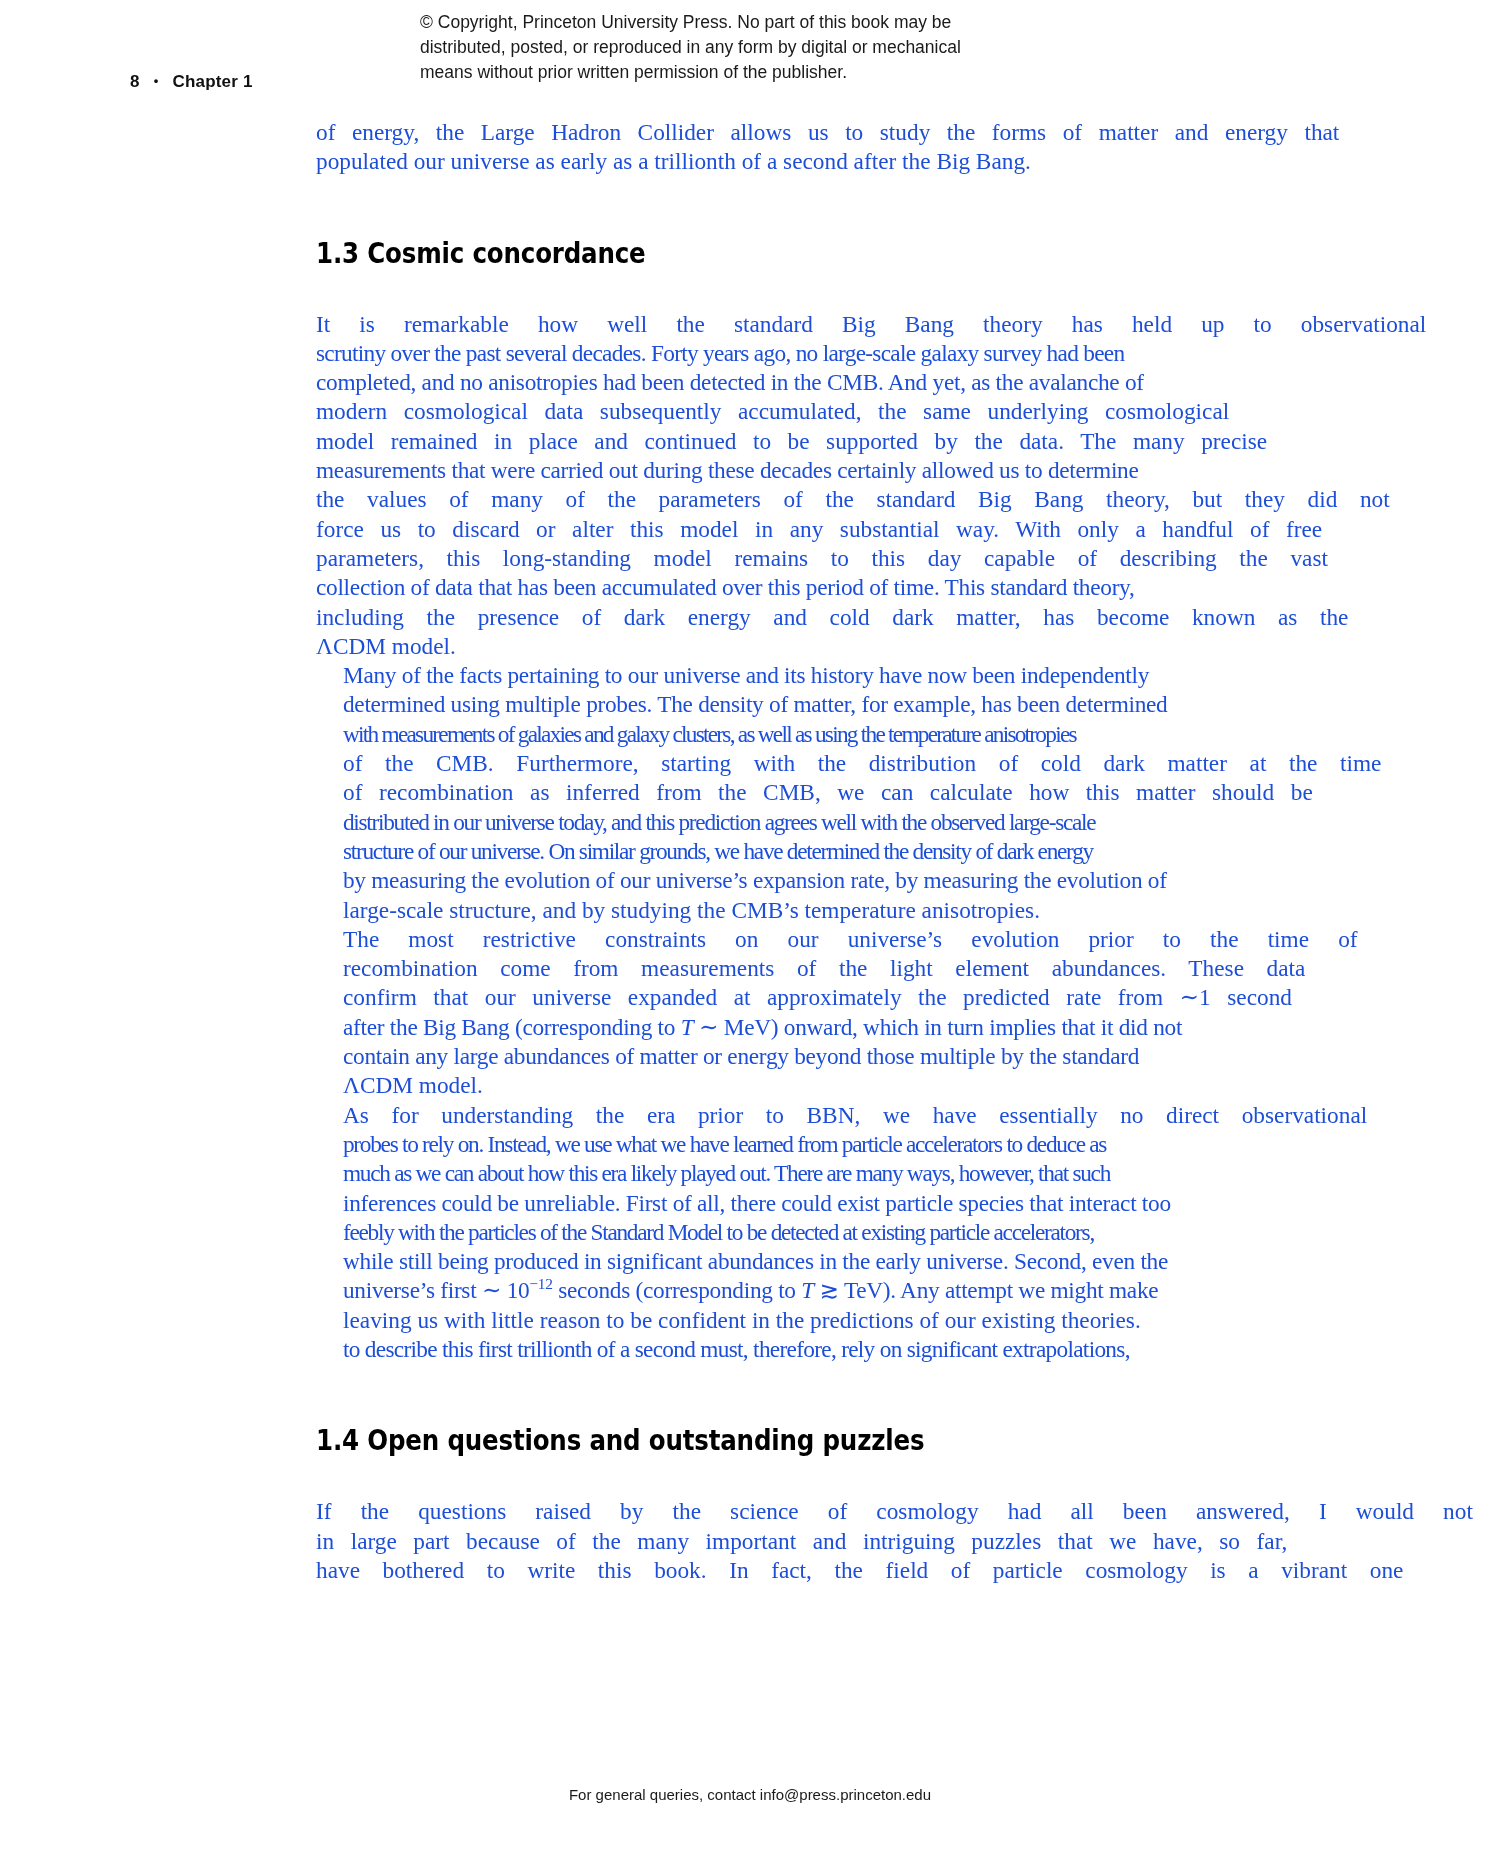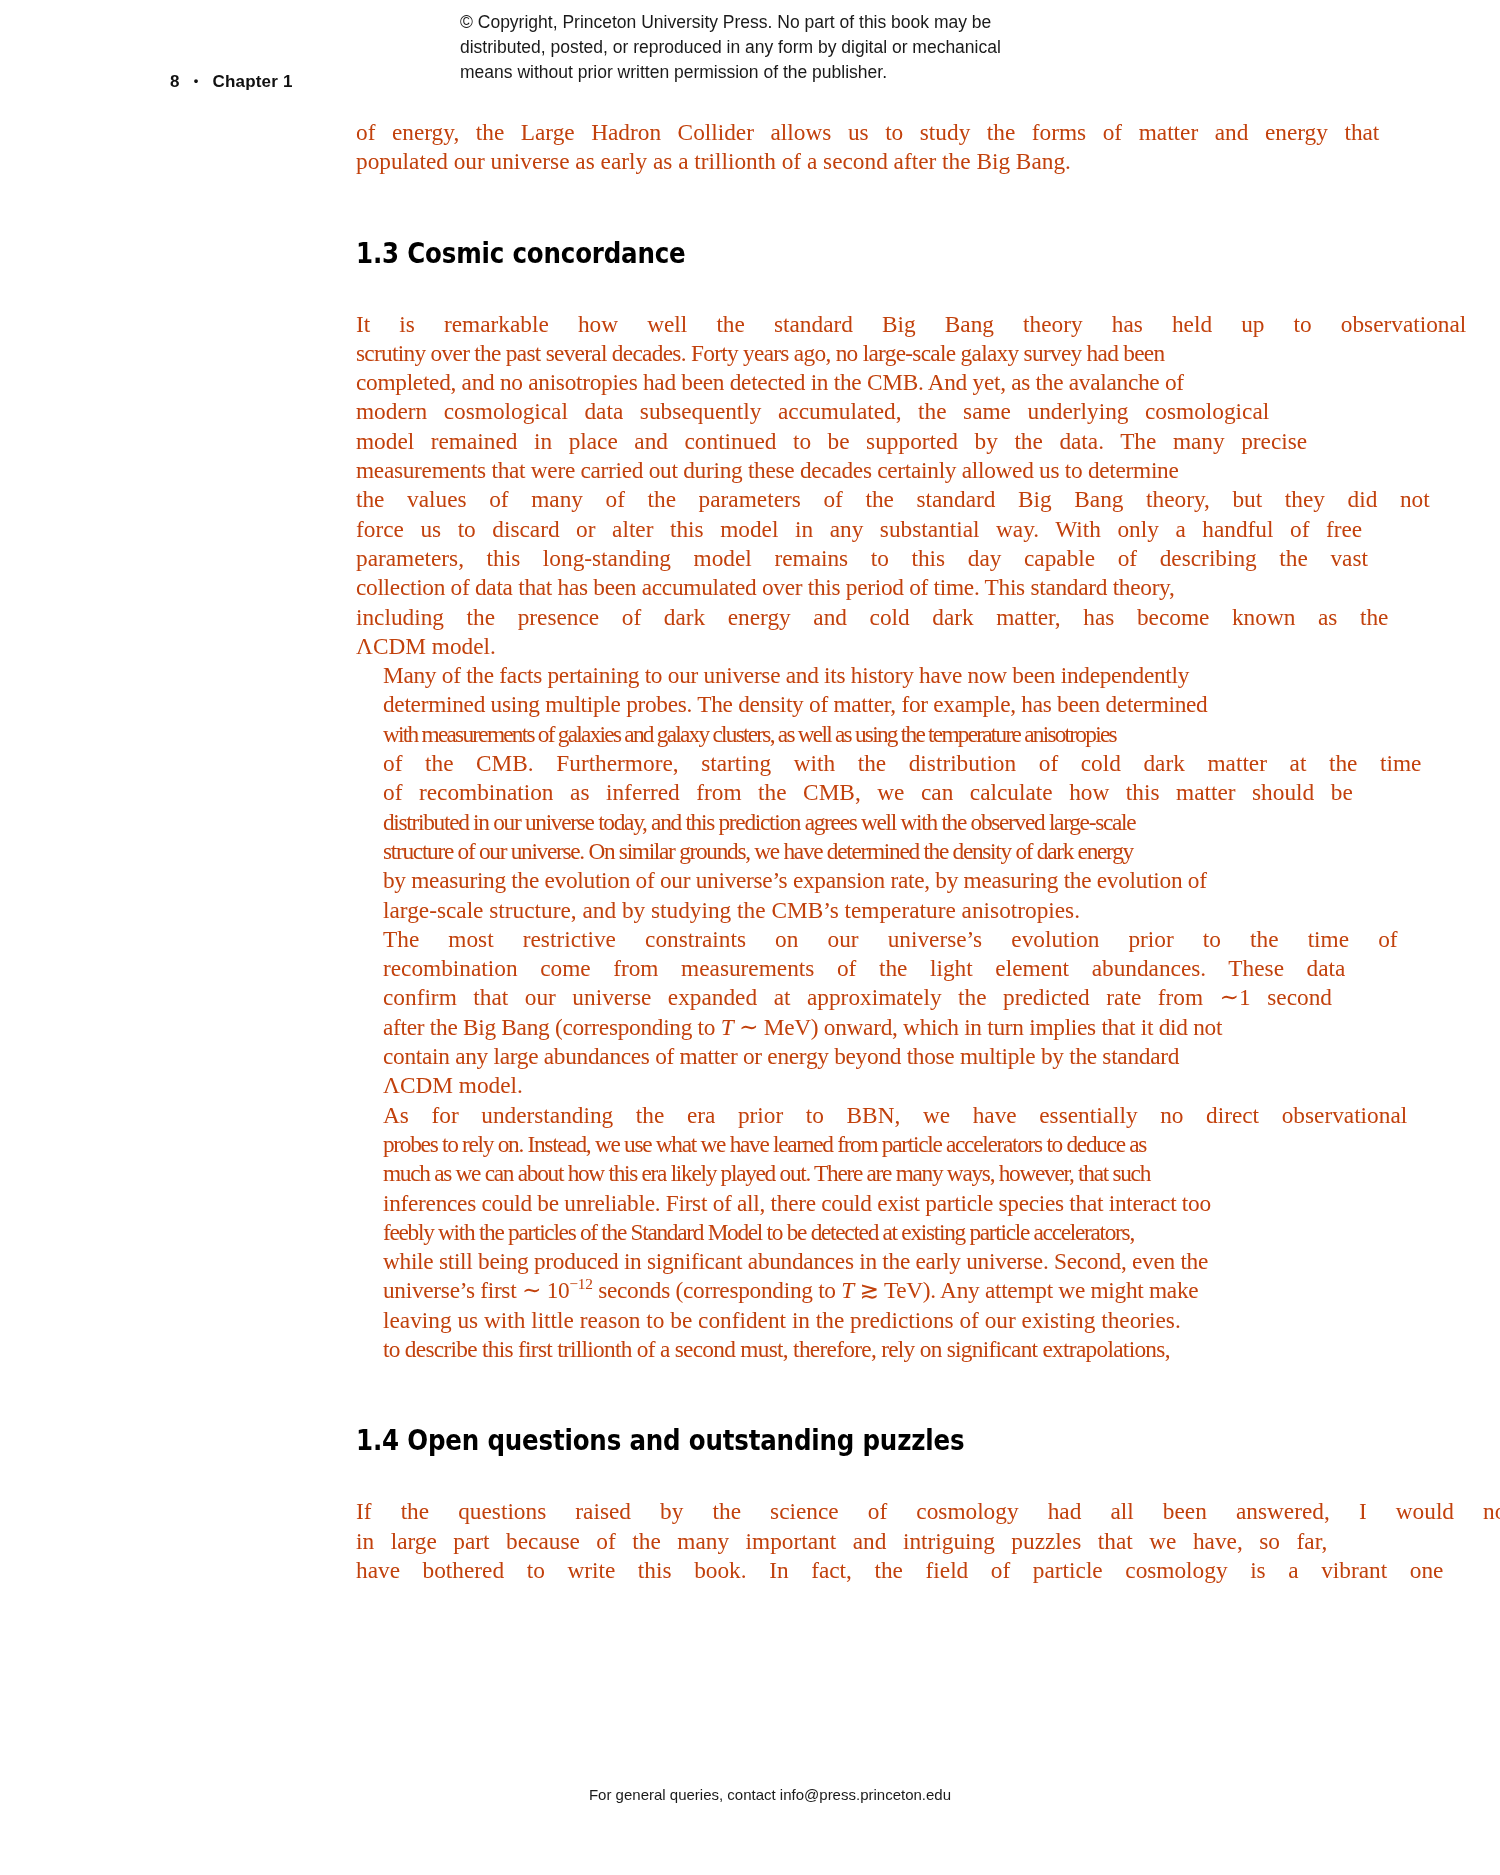--- a/index.html
+++ b/index.html
@@ -12,21 +12,20 @@
     height: 1875px;
     position: relative;
     font-family: "Liberation Serif", "DejaVu Serif", serif;
     color: #1a1a1a;
     overflow: hidden;
   }
 
   .page {
     position: absolute;
     inset: 0;
-    margin-left: 40px;
   }
 
   
   .copyright-notice {
     position: absolute;
     left: 420px;
     top: 10px;
     width: 640px;
     font-family: "Liberation Sans", "DejaVu Sans", sans-serif;
     font-size: 17.5px;
@@ -59,21 +58,21 @@
     left: 316px;
     top: 118px;
     width: 784px;
   }
 
   p.body {
     margin: 0;
     font-size: 23.3px;
     line-height: 29.3px;
     text-align: justify;
-    color: #c2410c;
+    color: #1d4ed8;
     -webkit-font-smoothing: antialiased;
   }
   p.body.indent { text-indent: 27px; }
 
   
   .ln { display: block; white-space: nowrap; }
   .ln.t1  { letter-spacing: -0.012em; }
   .ln.t2  { letter-spacing: -0.030em; }
   .ln.t3  { letter-spacing: -0.055em; }
   .ln.t4  { letter-spacing: -0.075em; }

